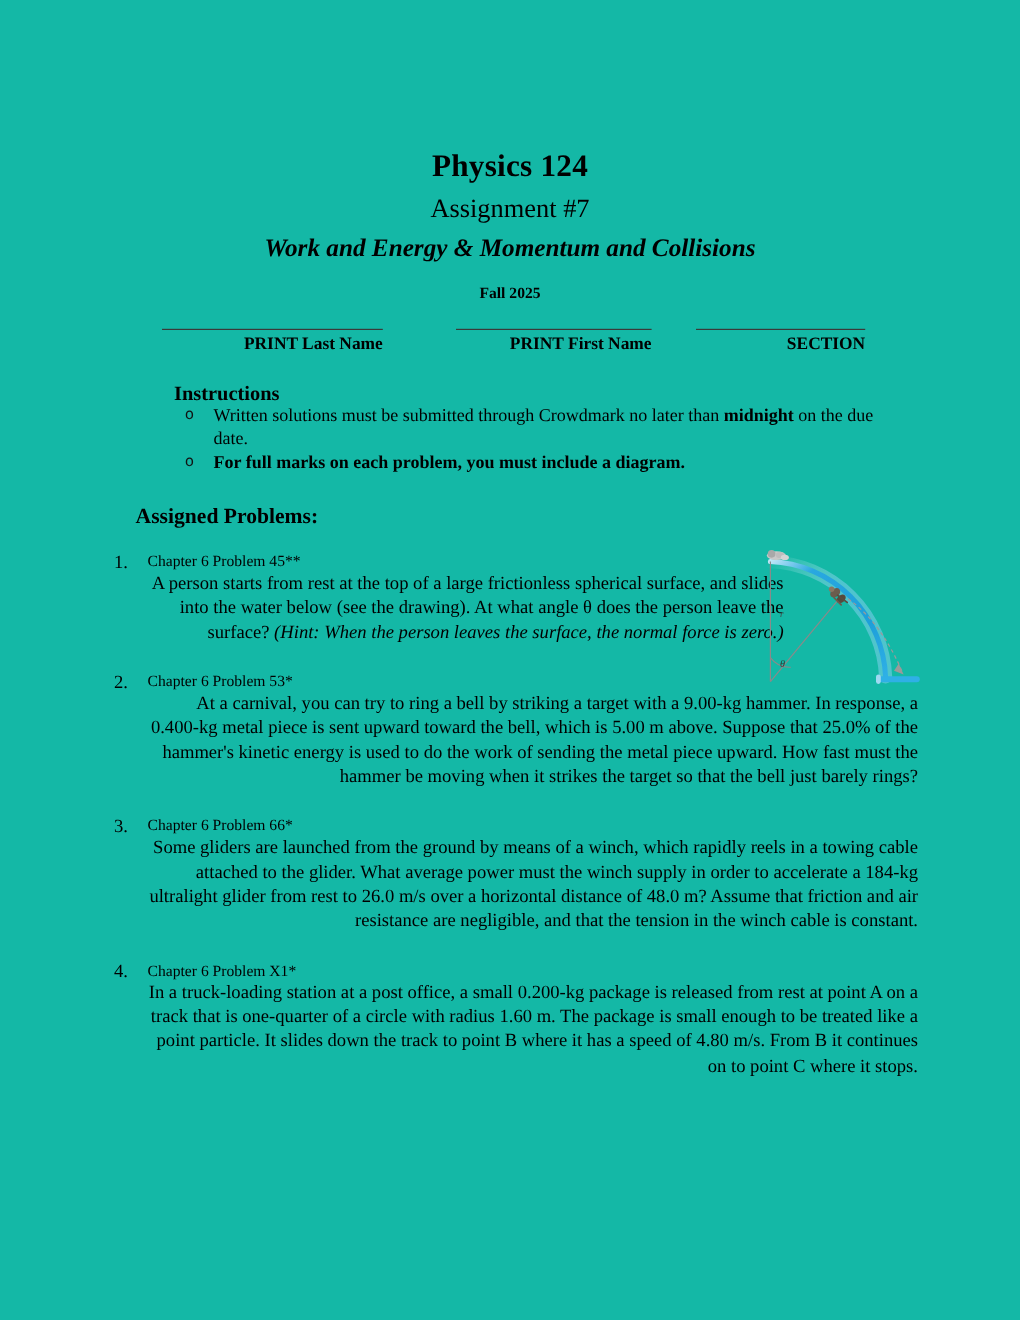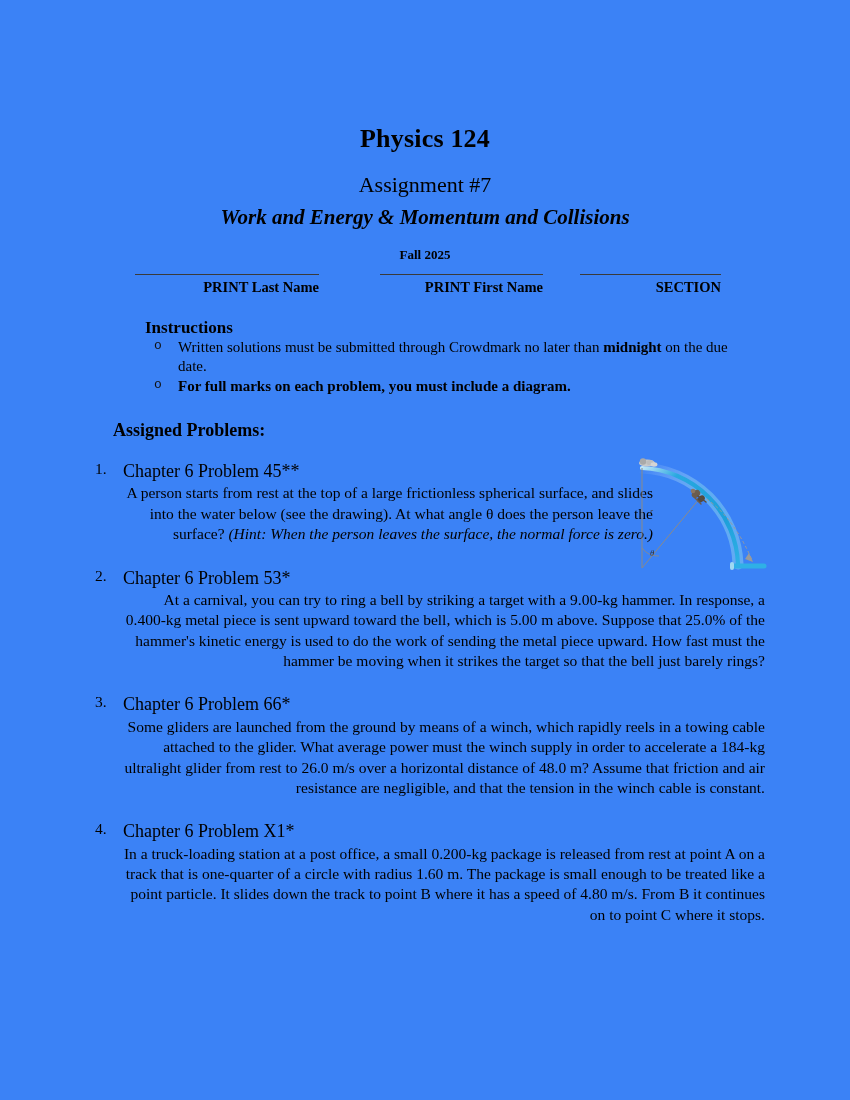--- a/index.html
+++ b/index.html
@@ -4,21 +4,21 @@
 <style>
   html, body {
     margin: 0;
     padding: 0;
     background: #ffffff;
   }
   .page {
     position: relative;
     width: 850px;
     height: 1100px;
-    background: #3b82f6;
+    background: #14b8a6;
     font-family: "Liberation Serif", "DejaVu Serif", serif;
     color: #000000;
     overflow: hidden;
   }
 
   
   .header {
     position: absolute;
     left: 0;
     top: 124px;
@@ -28,21 +28,21 @@
   .title-main {
     font-size: 26px;
     font-weight: bold;
     line-height: 1.15;
     letter-spacing: 0.2px;
   }
   .title-sub {
     font-size: 22px;
     font-weight: normal;
     line-height: 1.35;
-    margin-top: 16px;
+    margin-top: 5px;
   }
   .title-topic {
     font-size: 21px;
     font-weight: bold;
     font-style: italic;
     line-height: 1.35;
     margin-top: 3px;
   }
   .title-term {
     font-size: 13px;
@@ -134,21 +134,21 @@
   }
   .problem-num {
     position: absolute;
     left: 0;
     top: 0;
     width: 22px;
     text-align: left;
     font-size: 15.5px;
   }
   .problem-title {
-    font-size: 18px;
+    font-size: 13px;
     line-height: 1.30;
   }
   .problem-body {
     font-size: 15.5px;
     line-height: 1.315;
     margin-top: 0px;
     text-align: right;
   }
   .narrow { width: 530px; }
 

